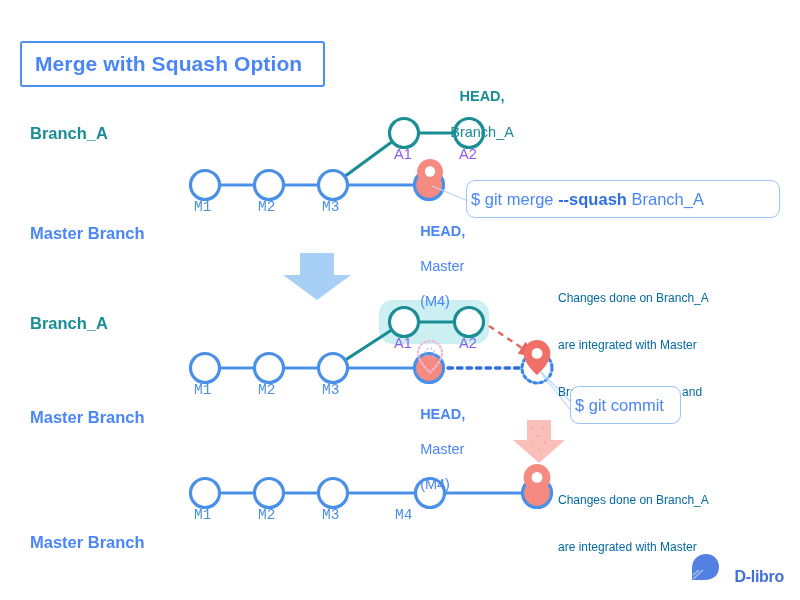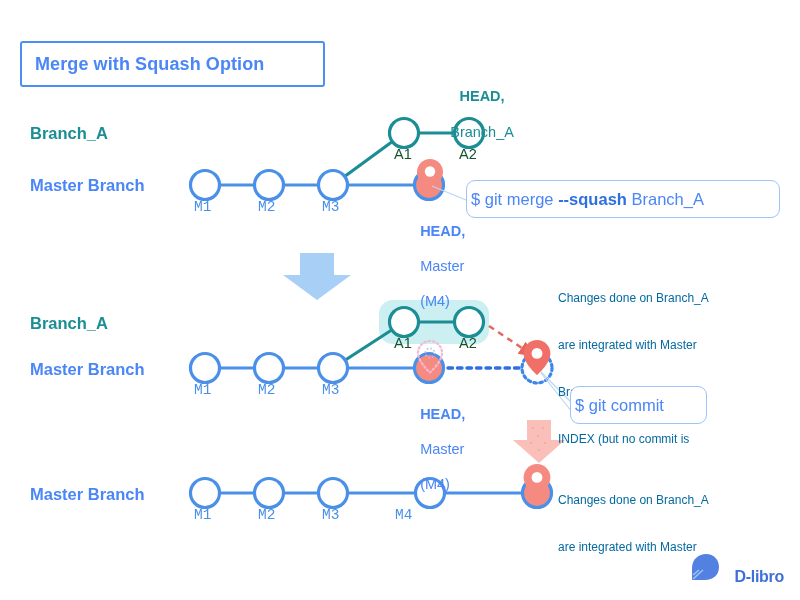--- a/index.html
+++ b/index.html
@@ -13,30 +13,30 @@
 
   
   .title-box{
     position:absolute;left:20px;top:41px;
     width:305px;height:46px;
     border:2px solid #4a90f0;border-radius:3px;
     box-sizing:border-box;
     display:flex;align-items:center;
   }
   .title-text{
-    font-size:18px;font-weight:bold;color:#4a86f7;
+    font-size:21px;font-weight:bold;color:#4a86f7;
     padding-left:13px;letter-spacing:0.1px;
   }
 
   
   .lbl{position:absolute;white-space:pre;line-height:1.25;}
   .branch-label{font-size:16.5px;font-weight:bold;color:#1b8e95;}
-  .master-label{font-size:16.5px;font-weight:bold;color:#4a86f7;}
+  .master-label{font-size:16.5px;font-weight:bold;color:#4a86f7;margin-top:48px;}
   .node-cap-blue{font-size:14.5px;color:#4a90e8;font-family:Liberation Mono, monospace;}
-  .node-cap-teal{font-size:14.5px;color:#14532d;}
+  .node-cap-teal{font-size:14.5px;color:#8b5cf6;}
   .head-teal{font-size:14.5px;color:#1b8e95;text-align:center;}
   .head-teal b{font-weight:bold;}
   .head-blue{font-size:14.5px;color:#4a86f7;line-height:1.22;}
   .head-blue b{font-weight:bold;}
   .note-blue{font-size:12px;color:#0369a1;line-height:1.30;}
 
   
   .cmd-box{
     position:absolute;border:1.5px solid #9ec3f5;border-radius:9px;
     background:#ffffff;display:flex;align-items:center;
@@ -195,24 +195,23 @@
   <div class="lbl head-blue" style="left:404px;top:388px;">
     <b>HEAD,</b><br>
     <span>Master</span><br>
     <span>(M4)</span>
   </div>
 
   <div class="lbl note-blue" style="left:558px;top:260px;width:240px;">
     <div>Changes done on Branch_A</div>
     <div>are integrated with Master</div>
     <div>Branch's Working Tree and</div>
-    <div>INDEX (but no commit is</div>
-  </div>
-
-  <div class="cmd-box" style="left:570px;top:386px;width:137px;height:38px;">
+  </div>
+
+  <div class="cmd-box" style="left:570px;top:386px;width:111px;height:38px;">
     <span class="cmd-text">$ git commit</span>
   </div>
 
   <div class="lbl master-label" style="left:30px;top:484px;">Master Branch</div>
   <div class="lbl node-cap-blue" style="left:194px;top:506px;">M1</div>
   <div class="lbl node-cap-blue" style="left:258px;top:506px;">M2</div>
   <div class="lbl node-cap-blue" style="left:322px;top:506px;">M3</div>
   <div class="lbl node-cap-blue" style="left:395px;top:506px;">M4</div>
 
   <div class="lbl note-blue" style="left:558px;top:462px;width:240px;">

